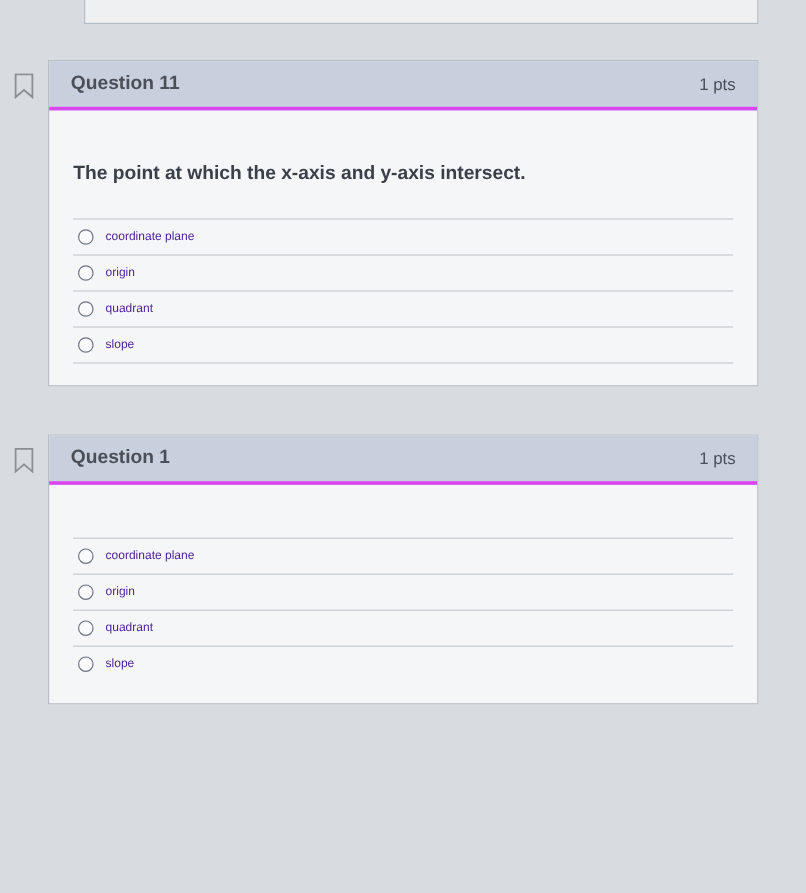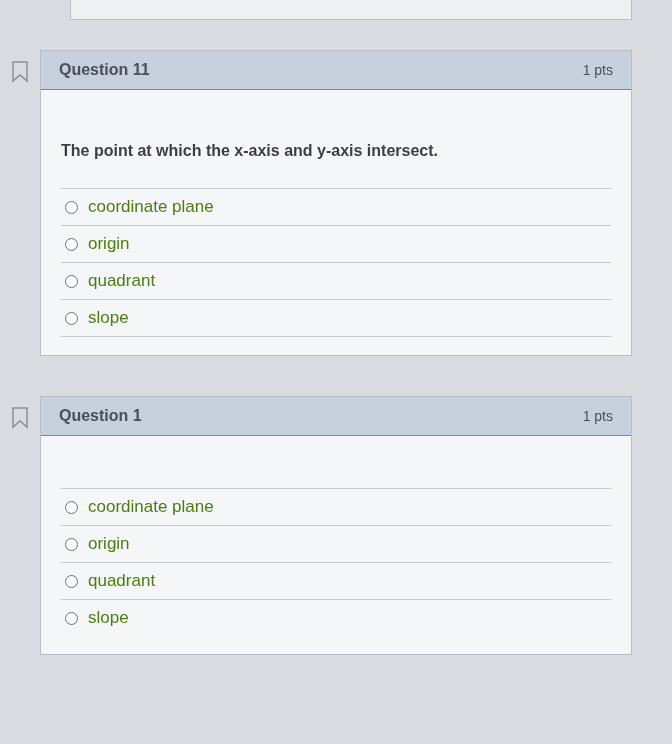--- a/index.html
+++ b/index.html
@@ -36,36 +36,35 @@
       left: -30px;
       top: 10px;
       width: 18px;
       height: 22px;
     }
     .question-header {
       display: flex;
       justify-content: space-between;
       align-items: center;
       background: #c8d0de;
-      border-bottom: 1px solid #d946ef;
+      border-bottom: 3px solid #d946ef;
       padding: 10px 18px 10px 18px;
     }
     .question-title {
       font-weight: 700;
       font-size: 16px;
       color: #4a4f58;
     }
     .question-pts {
       font-size: 14px;
       color: #4a4f58;
       font-weight: 400;
     }
     .question-body {
-      padding: 32px 20px 18px 20px;
-      margin-top: 20px;
+      padding: 44px 20px 18px 20px;
     }
     .prompt {
       font-size: 16px;
       font-weight: 700;
       color: #3a3f48;
       margin-bottom: 28px;
     }
     .q12 .prompt {
       margin-bottom: 80px;
     }
@@ -84,22 +83,22 @@
     .radio {
       width: 13px;
       height: 13px;
       border: 1.5px solid #6b7280;
       border-radius: 50%;
       margin-right: 10px;
       flex-shrink: 0;
       background: #fafbfc;
     }
     .option-label {
-      font-size: 17px;
-      color: #4d7c0f;
+      font-size: 10px;
+      color: #4c1d95;
     }
   </style>
 </head>
 <body>
 
 <div class="stub-card"></div>
 
 <div class="question-card">
   <span class="bookmark-icon">
     <svg viewBox="0 0 18 22" width="18" height="22">

